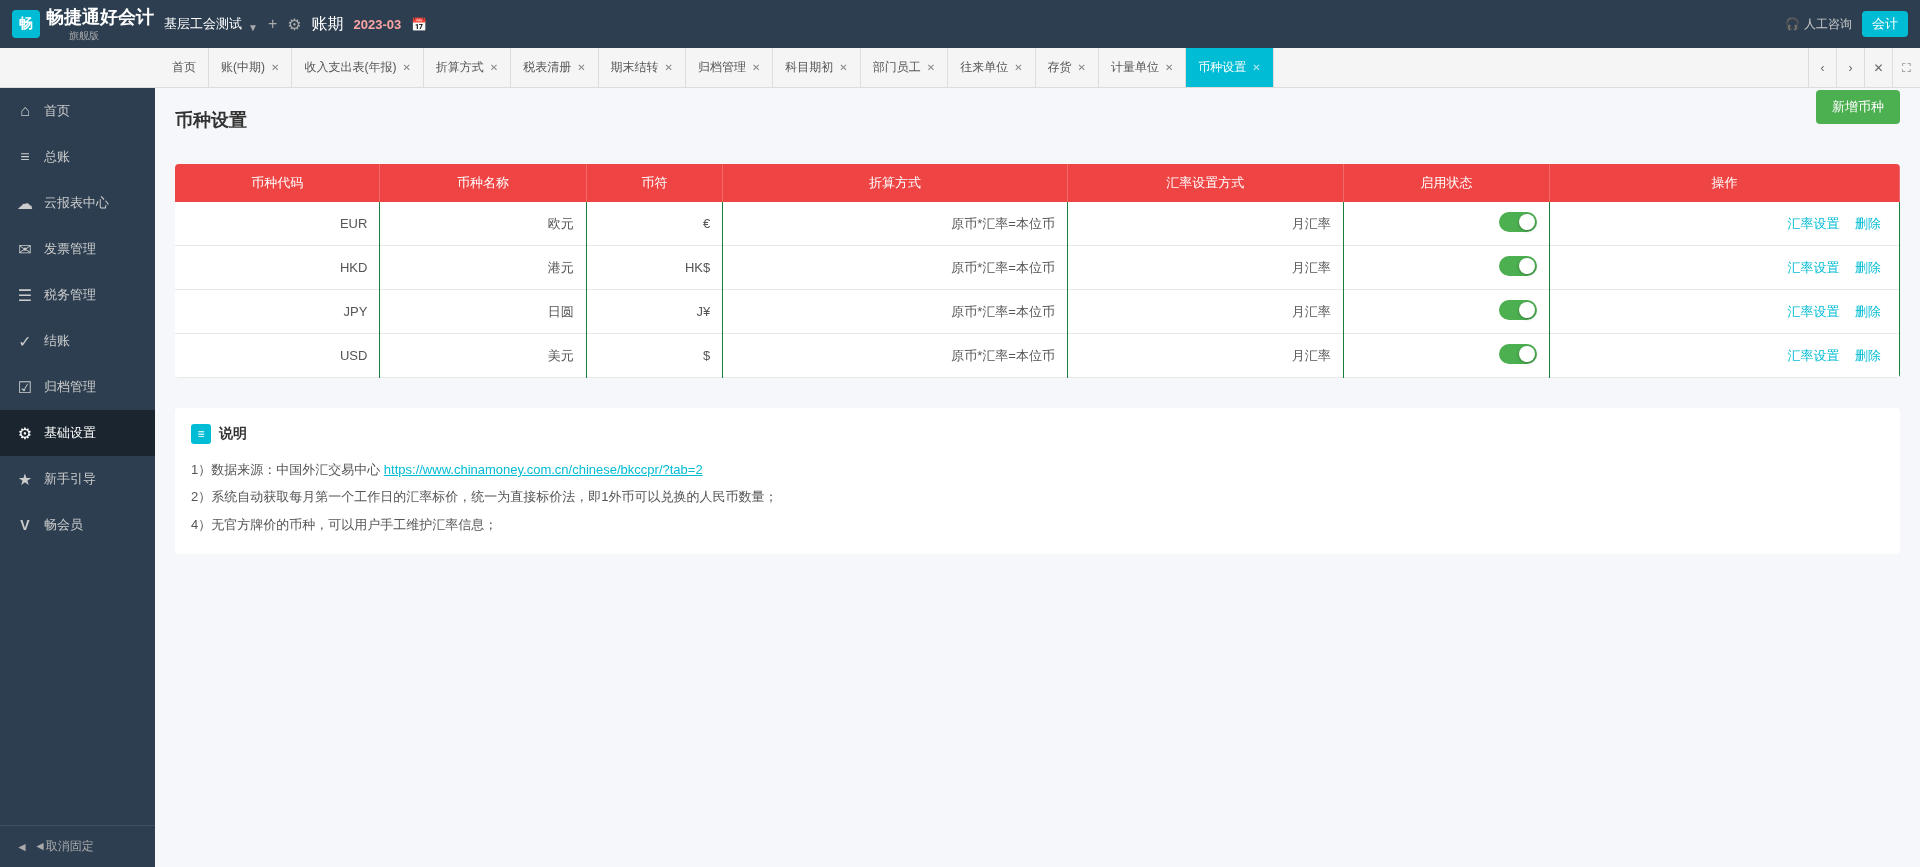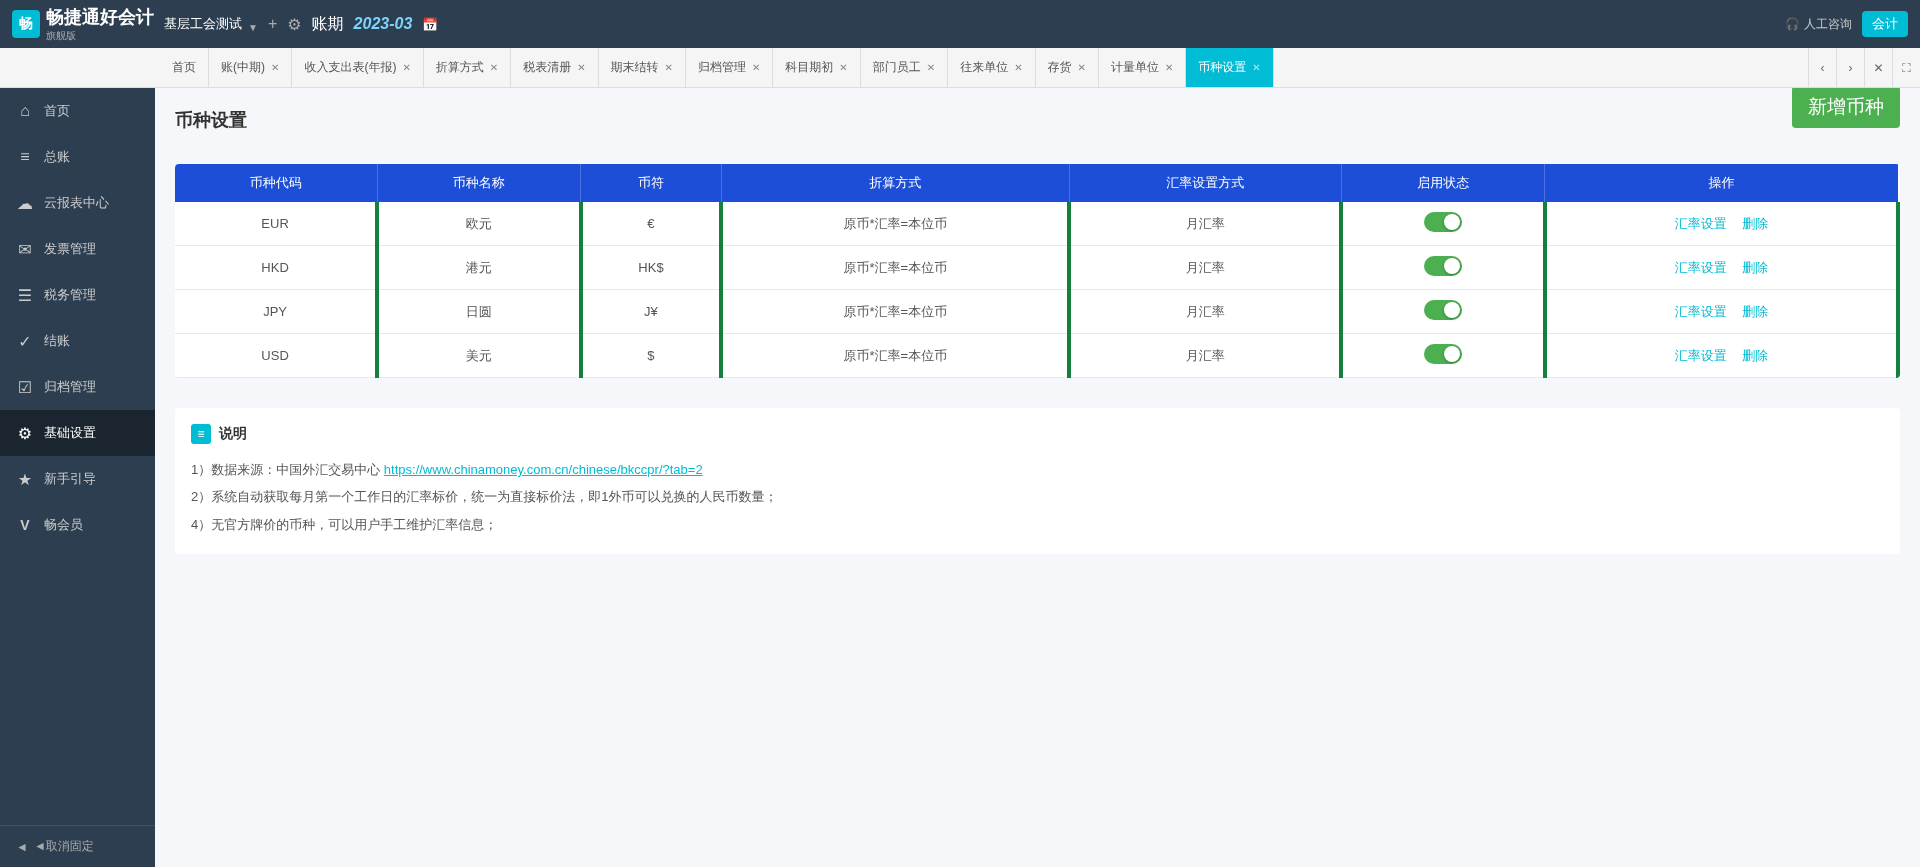--- a/index.html
+++ b/index.html
@@ -30,29 +30,29 @@
     
     .sidebar { width: 155px; background: #2c3e50; display: flex; flex-direction: column; flex-shrink: 0; }
     .sidebar-item { display: flex; align-items: center; gap: 10px; padding: 14px 16px; color: #ccc; cursor: pointer; font-size: 13px; }
     .sidebar-item.active { background: #1a252f; color: white; }
     .sidebar-icon { width: 18px; height: 18px; display: flex; align-items: center; justify-content: center; font-size: 16px; }
     .sidebar-bottom { margin-top: auto; padding: 12px 16px; color: #aaa; font-size: 12px; cursor: pointer; display: flex; align-items: center; gap: 6px; border-top: 1px solid #3d5166; }
 
     
     .content { flex: 1; overflow-y: auto; background: #f5f7fa; padding: 20px; }
     .page-title { font-size: 18px; font-weight: bold; color: #333; margin-bottom: 16px; }
-    .new-btn { background: #4caf50; color: white; border: none; padding: 8px 16px; border-radius: 4px; font-size: 19px; cursor: pointer; float: right; margin-top: -42px; }
+    .new-btn { background: #4caf50; color: white; border: none; padding: 8px 16px; border-radius: 4px; font-size: 13px; cursor: pointer; float: right; margin-top: -42px; }
     .page-header { display: flex; align-items: center; justify-content: space-between; margin-bottom: 16px; }
 
     
     .data-table { width: 100%; border-collapse: collapse; background: white; border-radius: 4px; overflow: hidden; }
-    .data-table thead tr { background: #1d4ed8; }
+    .data-table thead tr { background: #ef4444; }
     .data-table thead th { color: white; padding: 10px 12px; font-size: 13px; font-weight: normal; text-align: center; border-right: 1px solid rgba(255,255,255,0.2); }
     .data-table tbody tr { border-bottom: 1px solid #e8e8e8; }
-    .data-table tbody td { padding: 10px 12px; text-align: center; font-size: 13px; color: #555; border-right: 4px solid #15803d; }
+    .data-table tbody td { padding: 10px 12px; text-align: right; font-size: 13px; color: #555; border-right: 1px solid #15803d; }
     .action-link { color: #00bcd4; cursor: pointer; text-decoration: none; margin: 0 6px; }
 
     
     .toggle { display: inline-flex; align-items: center; cursor: pointer; }
     .toggle-track { width: 38px; height: 20px; background: #4caf50; border-radius: 10px; position: relative; transition: background 0.2s; }
     .toggle-thumb { width: 16px; height: 16px; background: white; border-radius: 50%; position: absolute; top: 2px; right: 2px; transition: right 0.2s; box-shadow: 0 1px 3px rgba(0,0,0,0.3); }
 
     
     .notes-section { margin-top: 30px; padding: 16px; background: white; border-radius: 4px; }
     .notes-title { display: flex; align-items: center; gap: 8px; font-size: 14px; font-weight: bold; color: #333; margin-bottom: 12px; }
@@ -64,34 +64,34 @@
 </head>
 <body>
 
 <div class="top-bar">
   <div class="logo-area">
     <div class="logo-icon">
       <span>畅</span>
     </div>
     <div>
       <div style="color:white;font-size:18px;font-weight:bold;">畅捷通好会计</div>
-      <div style="color:#aaa;font-size:10px;">旗舰版</div>
+      <div style="color:#aaa;font-size:10px;margin-left:23px;">旗舰版</div>
     </div>
   </div>
 
   <div class="org-selector">
     <span>基层工会测试</span>
     <span class="dropdown-arrow">▼</span>
   </div>
 
   <span style="color:#aaa;font-size:16px;cursor:pointer;">+</span>
   <span style="color:#aaa;font-size:16px;cursor:pointer;">⚙</span>
 
   <span style="color:#ffffff;font-size:16px;">账期</span>
-  <span style="color:#7dd3fc;font-size:16px;font-weight:bold;font-style:italic;">2023-03</span>
+  <span style="color:#fca5a5;font-size:13px;font-weight:bold;">2023-03</span>
   <span style="color:#00bcd4;cursor:pointer;">📅</span>
 
   <div class="top-bar-right">
     <div class="support-btn">
       <span>🎧</span>
       <span>人工咨询</span>
     </div>
     <div class="user-badge">会计</div>
   </div>
 </div>

